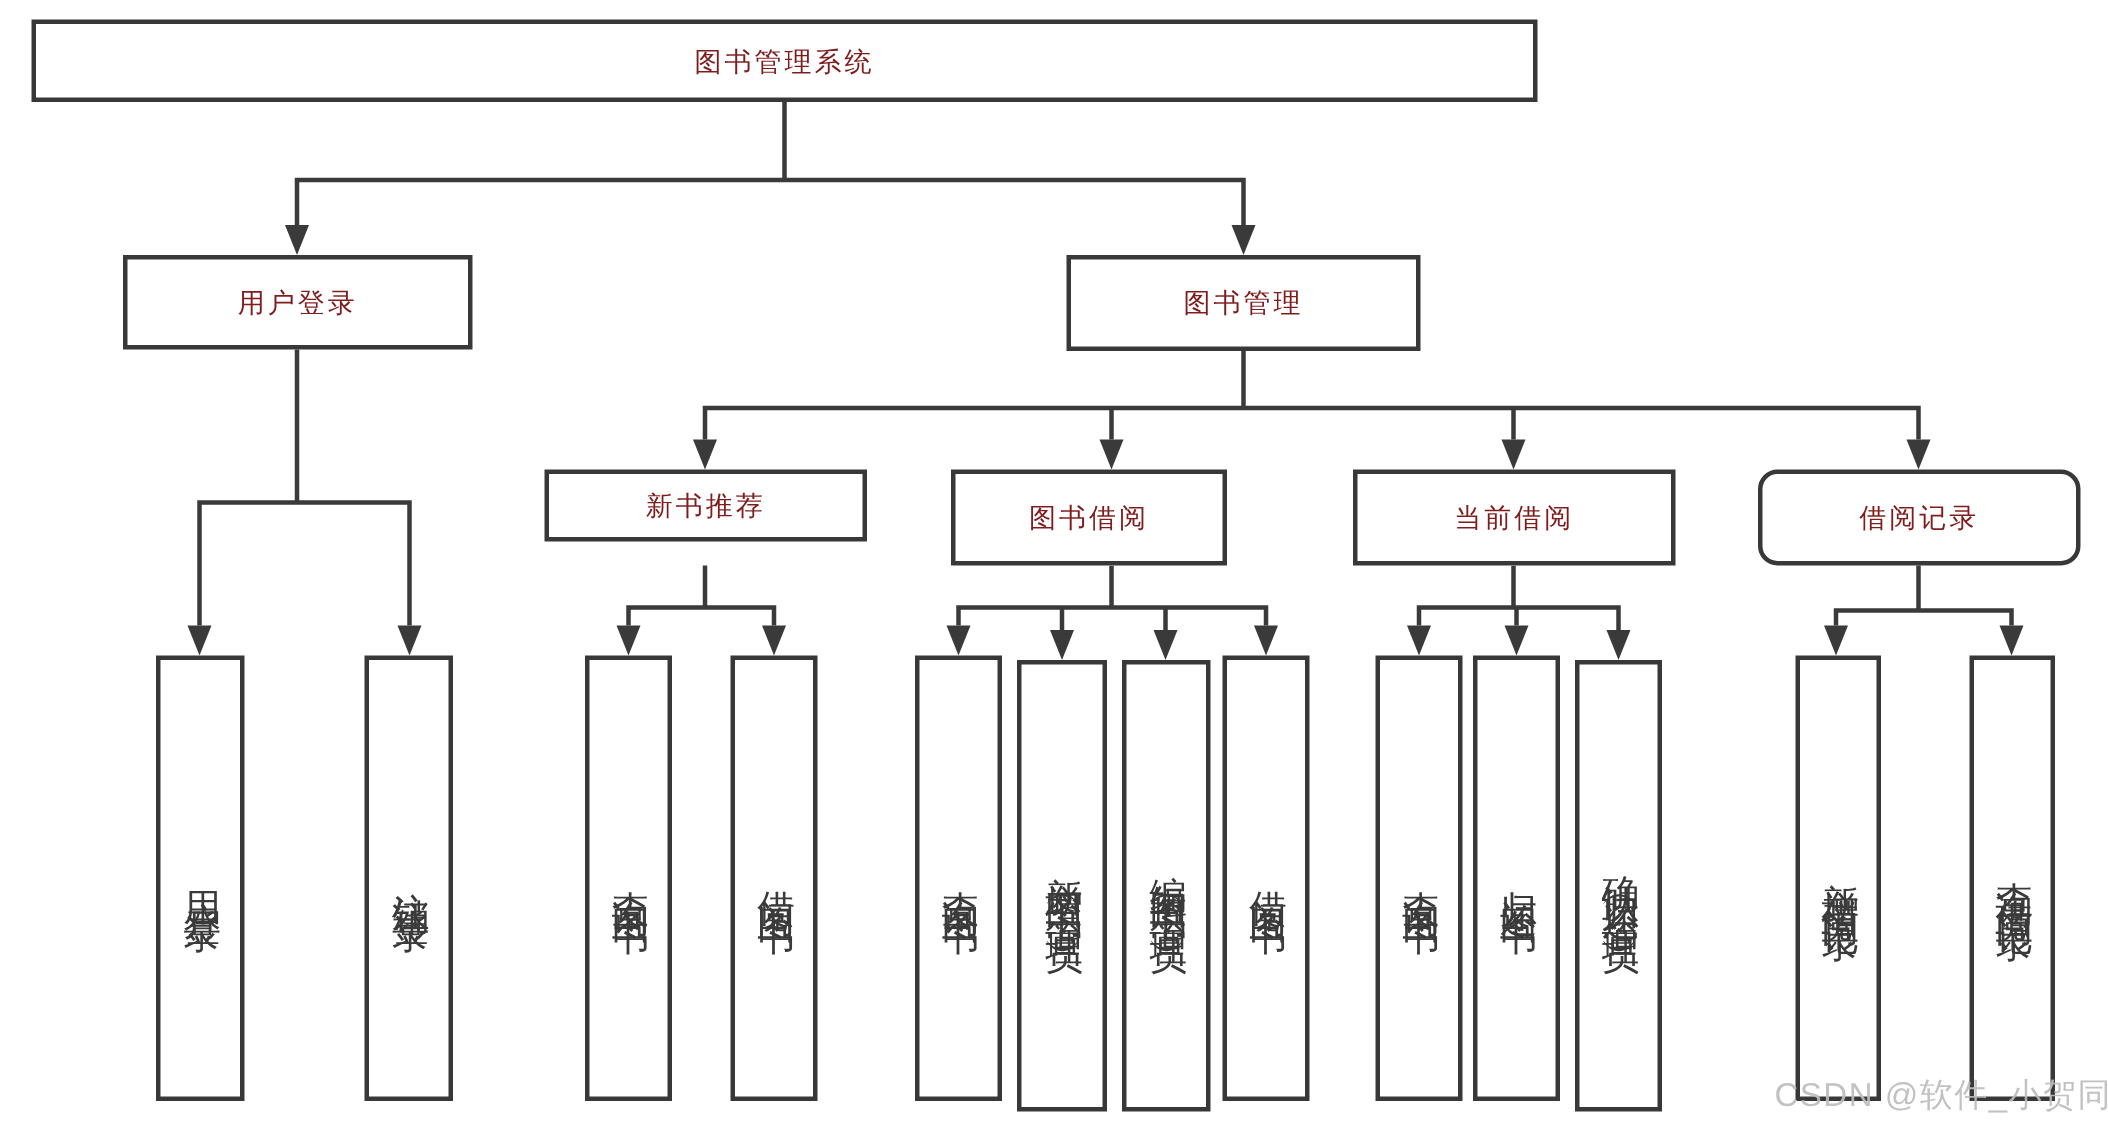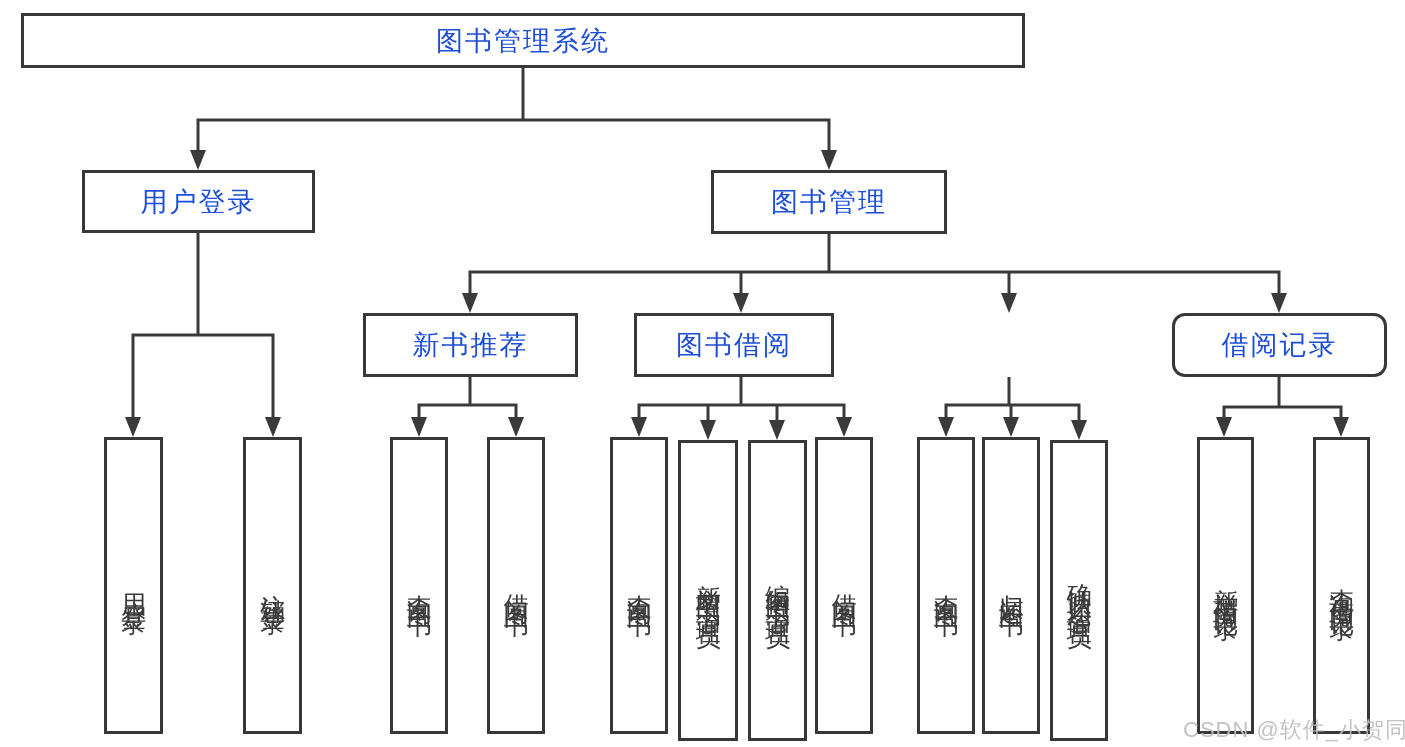--- a/index.html
+++ b/index.html
@@ -10,21 +10,21 @@
     font-family:"Liberation Sans","DejaVu Sans",sans-serif;
     overflow:hidden;
   }
   .wires { position:absolute; left:0; top:0; z-index:1; }
   .hbox {
     position:absolute; z-index:2;
     box-sizing:border-box;
     border:3px solid #383838;
     background:#ffffff;
     display:flex; align-items:center; justify-content:center;
-    font-size:27px; letter-spacing:2px; color:#1d4ed8;
+    font-size:18px; letter-spacing:2px; color:#7f1d1d;
     white-space:nowrap;
   }
   .vbox {
     position:absolute; z-index:2;
     box-sizing:border-box;
     border:3px solid #383838;
     background:#ffffff;
     display:flex; align-items:center; justify-content:center;
   }
   .vbox span {
@@ -96,22 +96,23 @@
       <path d="M1216 417 L1232 417 L1224 437 Z"></path>
       <path d="M1333 417 L1349 417 L1341 437 Z"></path>
     </g>
   </svg>
 
   <div class="hbox" style="left:21px;top:13px;width:1004px;height:55px;">图书管理系统</div>
 
   <div class="hbox" style="left:82px;top:170px;width:233px;height:63px;">用户登录</div>
   <div class="hbox" style="left:711px;top:170px;width:236px;height:64px;">图书管理</div>
 
-  <div class="hbox" style="left:363px;top:313px;width:215px;height:64px;">新书推荐</div>
-  <div class="hbox" style="left:634px;top:313px;width:200px;height:64px;">图书借阅</div>
+  <div class="hbox" style="left:363px;top:313px;width:215px;height:48px;">新书推荐</div>
+  <div class="hbox" style="left:634px;top:313px;width:184px;height:64px;">图书借阅</div>
+  <div class="hbox" style="left:902px;top:313px;width:215px;height:64px;">当前借阅</div>
   <div class="hbox" style="left:1172px;top:313px;width:215px;height:64px;border-radius:13px;">借阅记录</div>
 
   <div class="vbox" style="left:104px;top:437px;width:59px;height:297px;">
     <span>用户登录</span>
     </div>
   <div class="vbox" style="left:243px;top:437px;width:59px;height:297px;">
     <span>注销登录</span>
     </div>
 
   <div class="vbox" style="left:390px;top:437px;width:58px;height:297px;">

